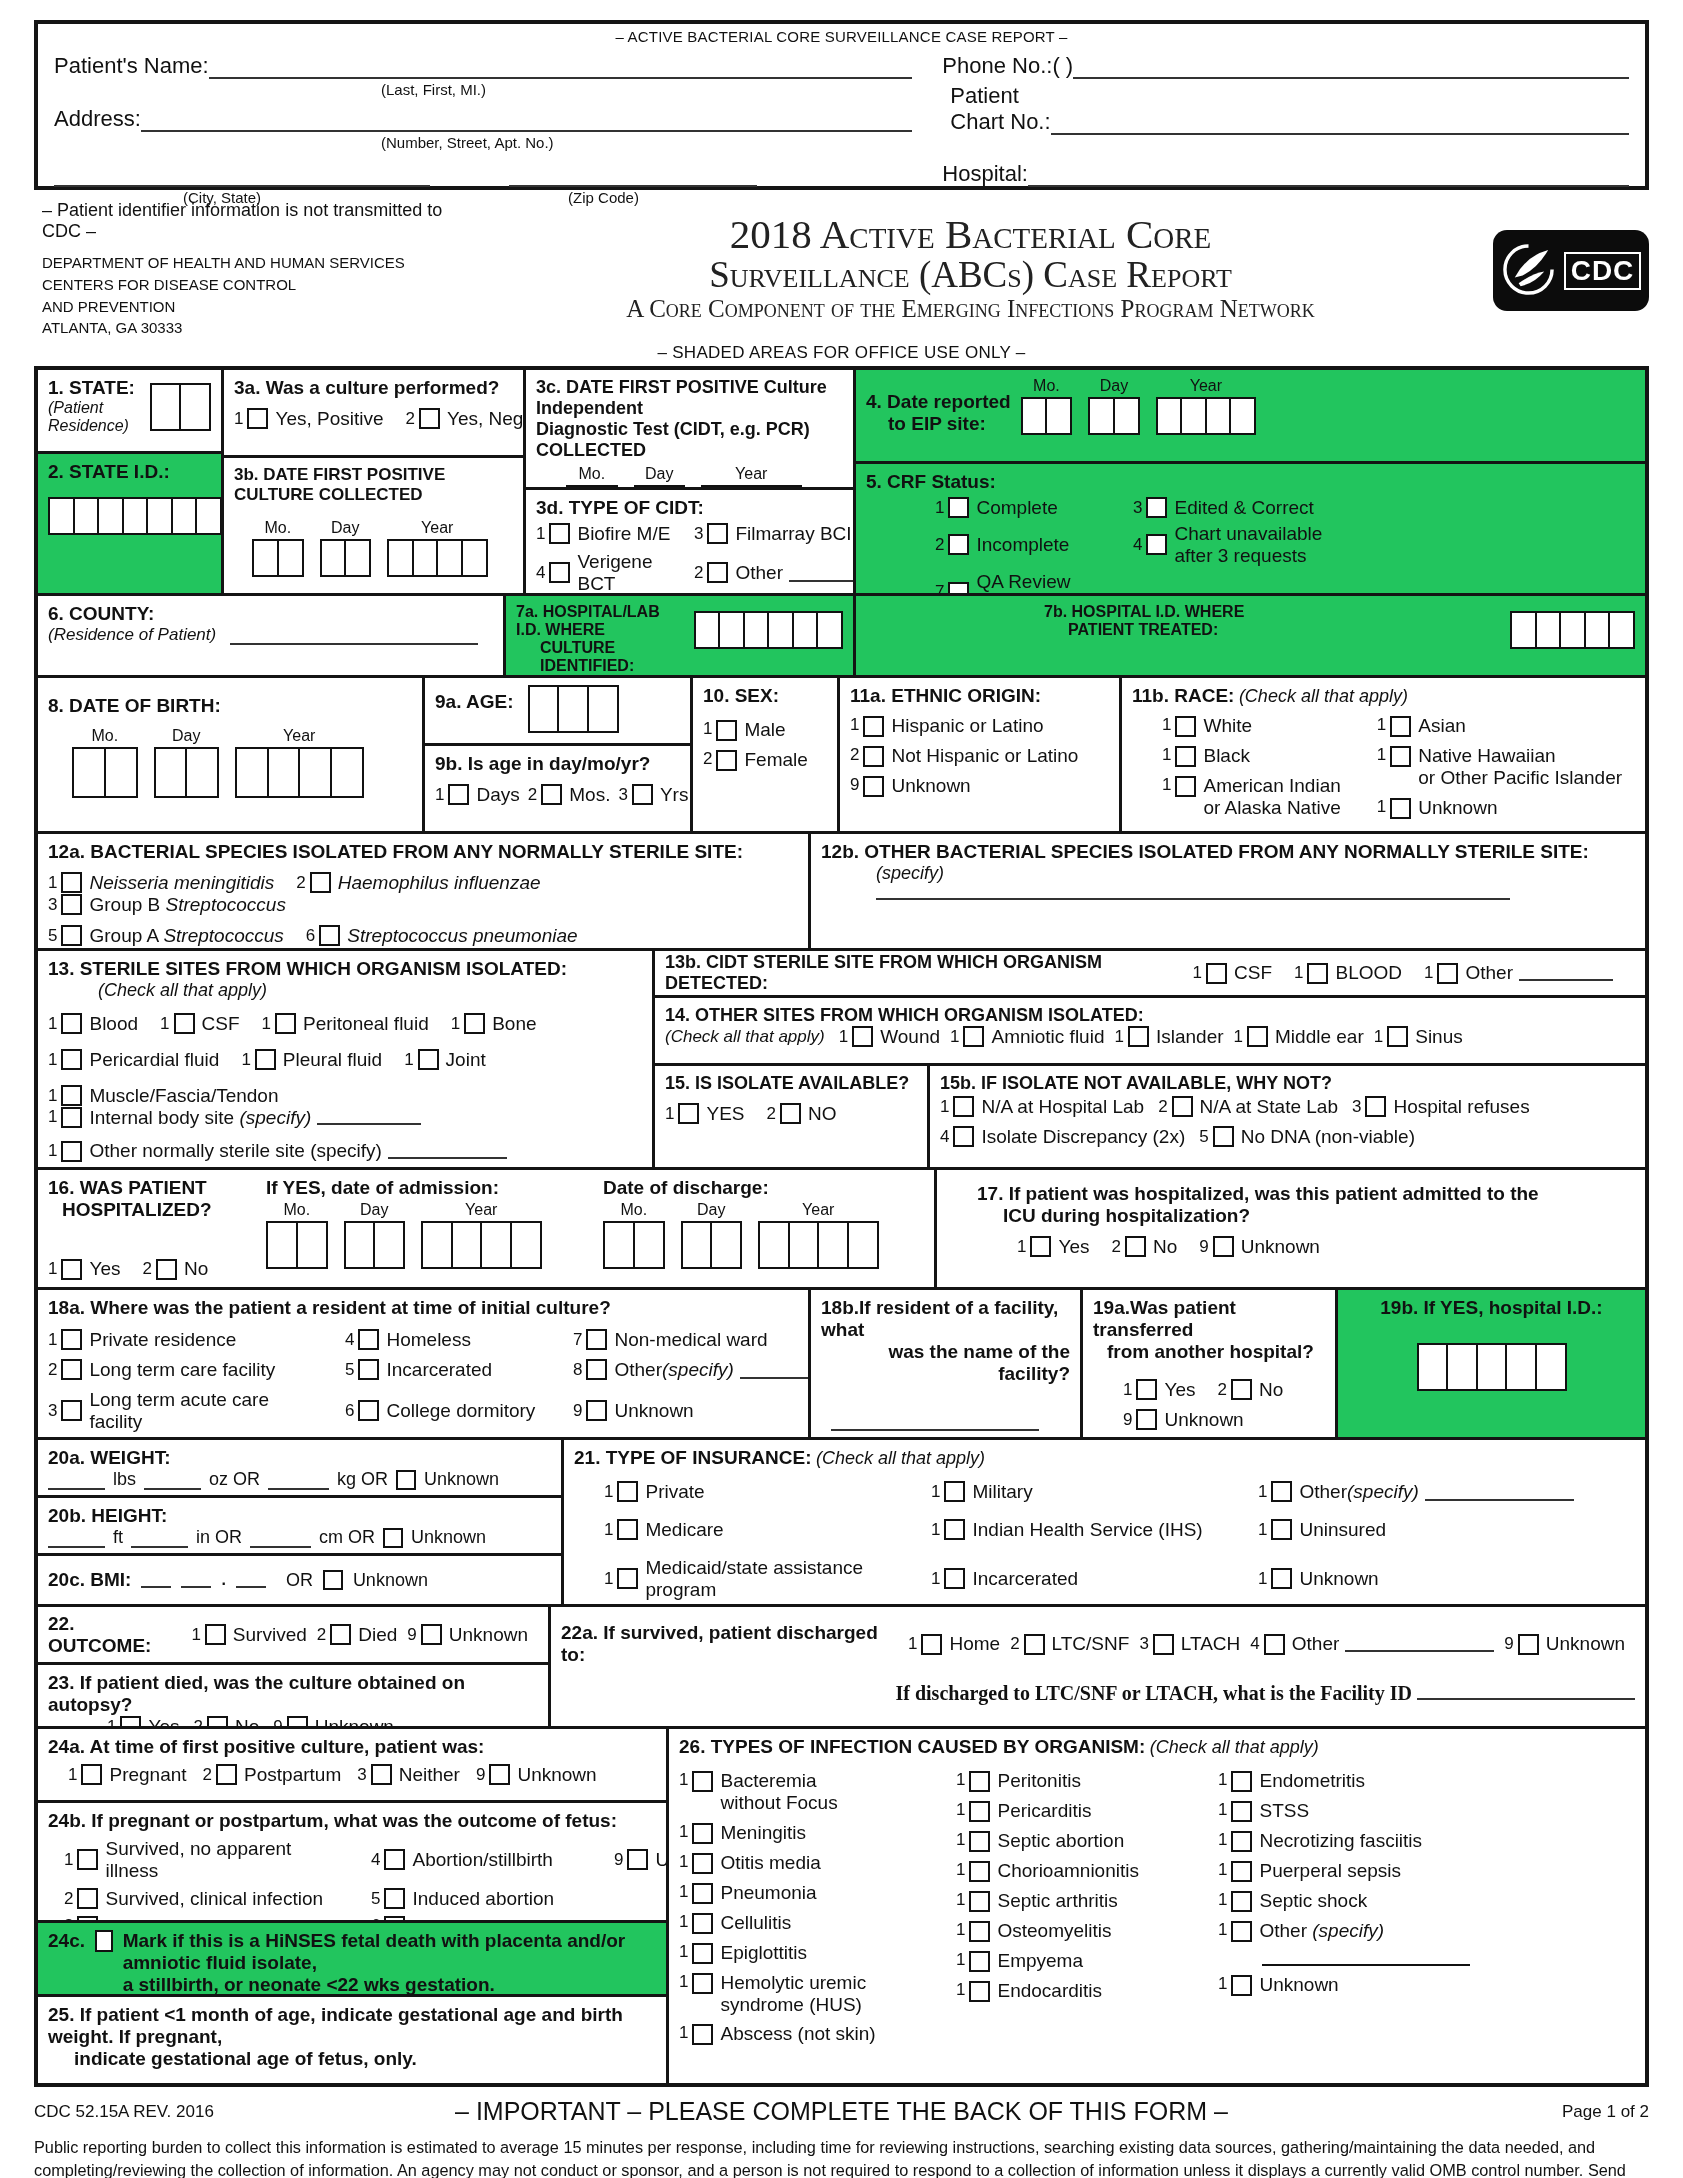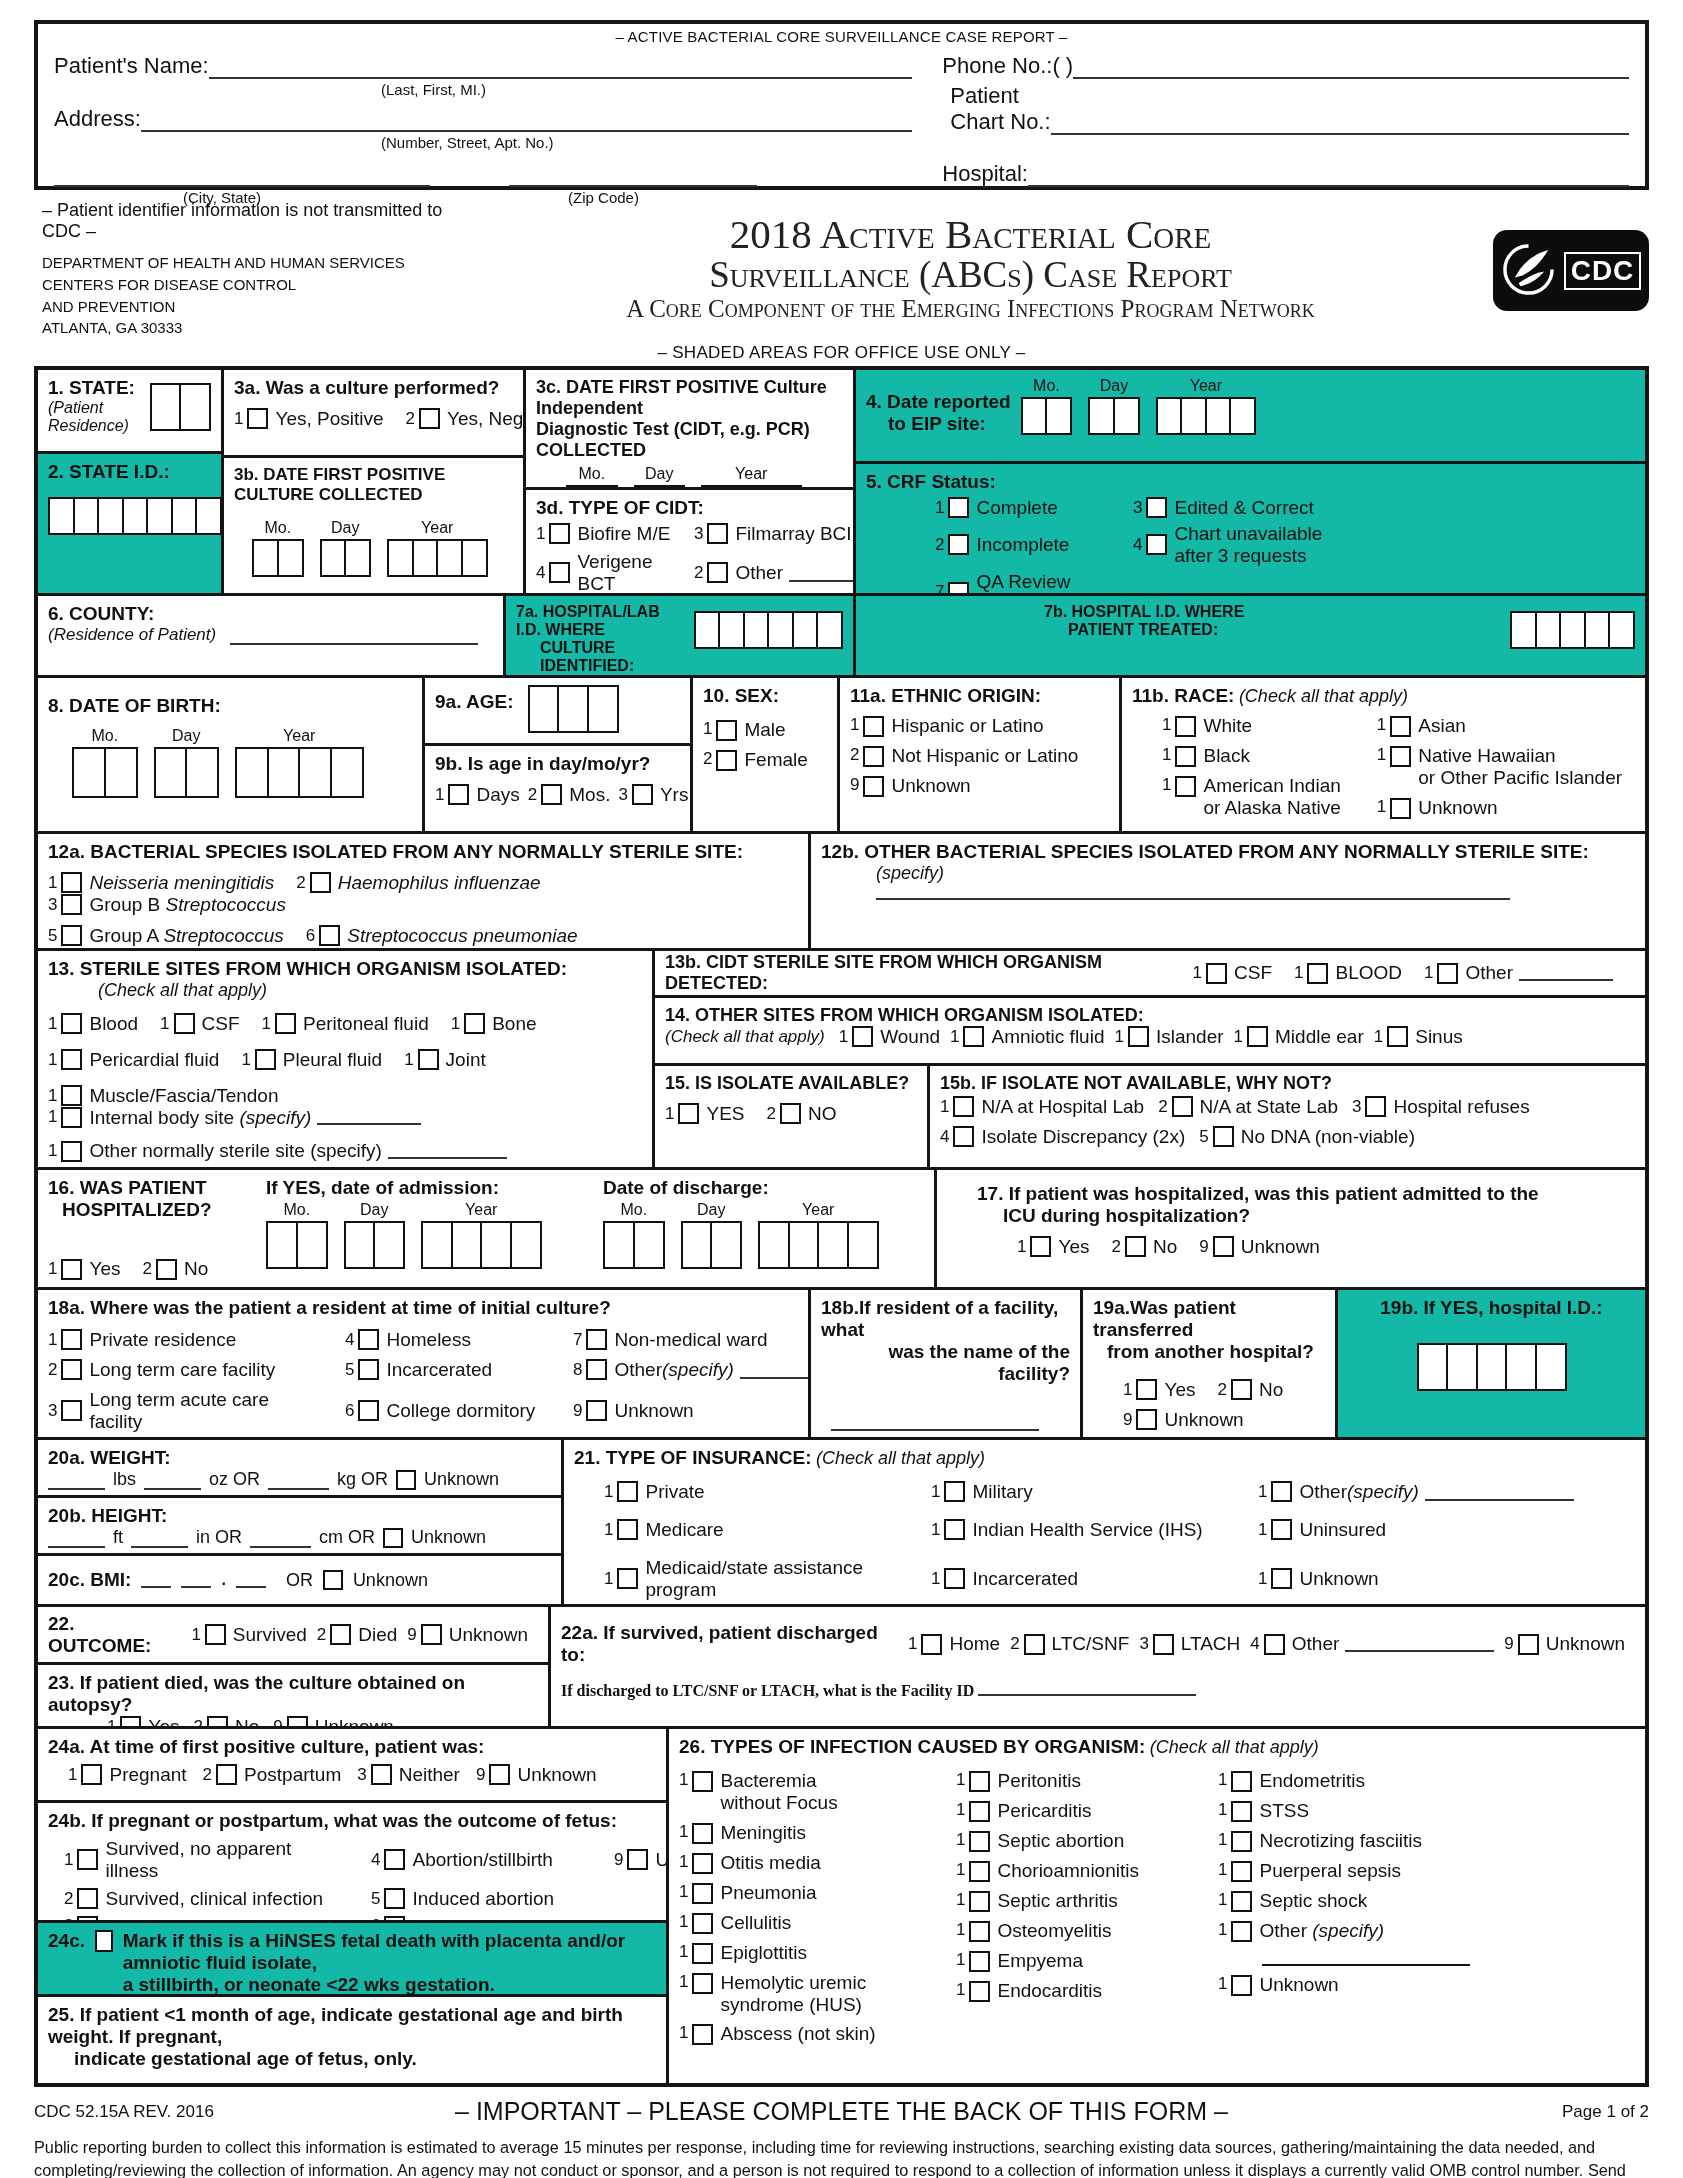--- a/index.html
+++ b/index.html
@@ -32,21 +32,21 @@
   .mast-right{width:168px;display:flex;justify-content:flex-end;padding-top:4px}
   .logo{background:#0c0c0c;border-radius:14px;width:156px;height:81px;display:flex;align-items:center;justify-content:center;gap:8px}
   .cdcbox{color:#fff;font-weight:700;font-size:28px;border:2px solid #fff;padding:1px 5px;letter-spacing:1px;font-family:"Liberation Sans",sans-serif}
   .shadednote{text-align:center;font-size:17px;margin:4px 0 3px;letter-spacing:0.3px}
 
   
   .fgrid{border:4px solid #141414;background:#141414;display:flex;flex-direction:column;gap:3px}
   .frow{display:flex;gap:3px}
   .fcol{display:flex;flex-direction:column;gap:3px}
   .fc{background:#fff;padding:7px 10px;overflow:hidden;position:relative}
-  .shade{background:#14b8a6}
+  .shade{background:#22c55e}
   .st{font-weight:700;font-size:19px}
   .st.sm{font-size:18px}
   .hint{font-style:italic;font-size:18px;font-weight:400}
 
   
   .opt{display:inline-flex;align-items:center;margin-right:22px;white-space:nowrap}
   .opt .n{font-size:17px;margin-right:4px}
   .opt .cb{width:21px;height:21px;border:2px solid #111;background:#fff;flex:none;margin-right:7px}
   .opt .lab{font-size:19px;line-height:1.15;white-space:normal}
   .opt .br2{display:block}
@@ -66,21 +66,21 @@
   .dmy{display:inline-flex;gap:16px}
   .dmy-g{display:inline-flex;flex-direction:column;align-items:center}
   .dmy-l{font-size:16px;margin-bottom:2px}
 
   
   .foot1{display:flex;align-items:center;margin-top:10px}
   .formno{font-size:17px;width:297px}
   .important{flex:1;text-align:center;font-size:25px}
   .pageno{width:297px;text-align:right;font-size:17px}
   .burden{font-size:16.3px;line-height:1.4;margin-top:10px}
-  .serifline{font-family:"Liberation Serif",serif;font-weight:700;font-size:16px;text-align:left;margin-top:14px}
+  .serifline{font-family:"Liberation Serif",serif;font-weight:700;font-size:20px;text-align:right;margin-top:14px}
 </style>
 </head>
 <body>
 
 <div class="page">
 
   <div class="pbox">
     <div class="banner">–  ACTIVE BACTERIAL CORE SURVEILLANCE CASE REPORT –</div>
     <div class="pb-grid">
       <div class="pb-left">

